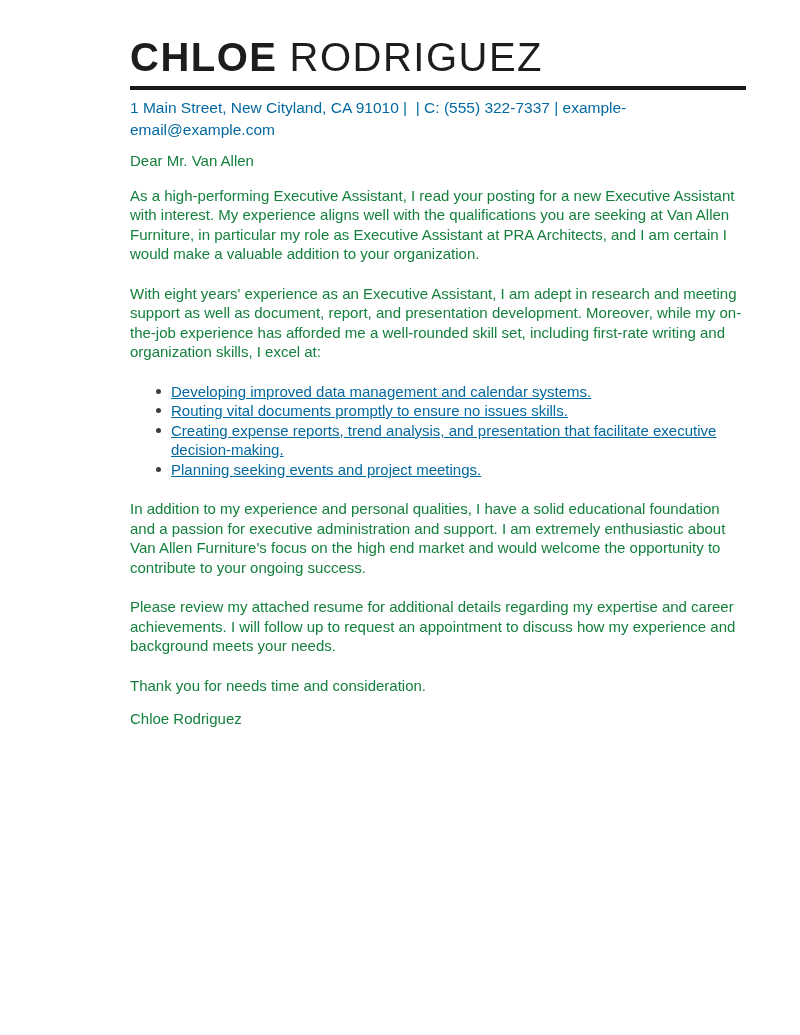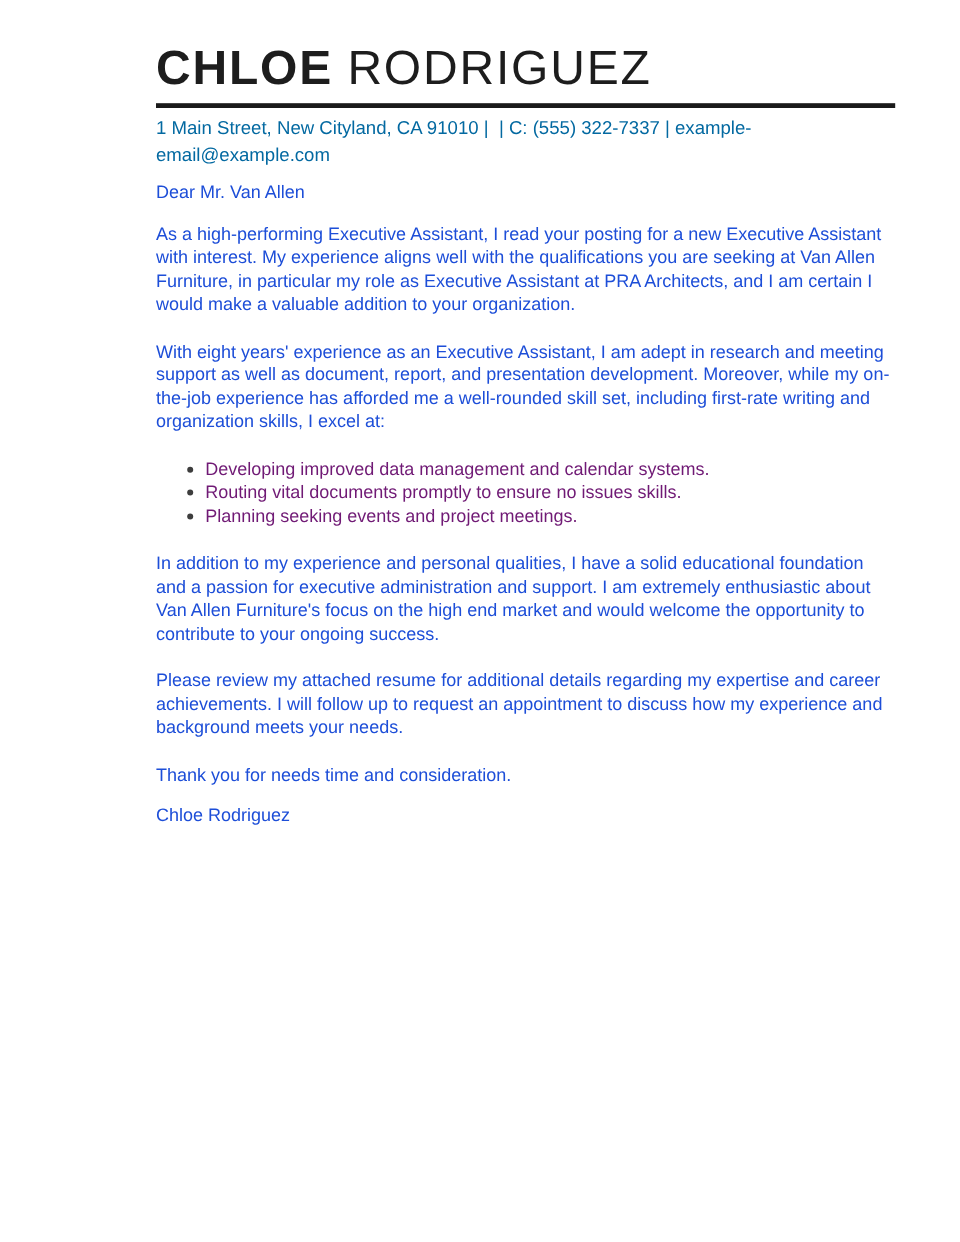--- a/index.html
+++ b/index.html
@@ -42,32 +42,33 @@
     margin: 0 0 10px 0;
     font-size: 15.5px;
     line-height: 22px;
     color: #0369a1;
     white-space: pre-wrap;
   }
   p.body-text {
     margin: 0 0 20px 0;
     font-size: 15px;
     line-height: 19.5px;
-    color: #1d4ed8;
+    color: #15803d;
   }
   p.salutation {
     margin-bottom: 15px;
   }
   ul.skills {
     margin: 0 0 20px 0;
     padding: 0 0 0 26px;
     list-style: none;
     font-size: 15px;
     line-height: 19.5px;
-    color: #701a75;
+    color: #0369a1;
+    text-decoration: underline;
   }
   ul.skills li {
     position: relative;
     padding-left: 15px;
   }
   ul.skills li .dot {
     position: absolute;
     left: 0;
     top: 7px;
     width: 5px;
@@ -100,20 +101,21 @@
 
     <p class="body-text salutation">Dear Mr. Van Allen</p>
 
     <p class="body-text">As a high-performing Executive Assistant, I read your posting for a new Executive Assistant with interest. My experience aligns well with the qualifications you are seeking at Van Allen Furniture, in particular my role as Executive Assistant at PRA Architects, and I am certain I would make a valuable addition to your organization.</p>
 
     <p class="body-text">With eight years' experience as an Executive Assistant, I am adept in research and meeting support as well as document, report, and presentation development. Moreover, while my on-the-job experience has afforded me a well-rounded skill set, including first-rate writing and organization skills, I excel at:</p>
 
     <ul class="skills">
       <li><span class="dot"></span><span>Developing improved data management and calendar systems.</span></li>
       <li><span class="dot"></span><span>Routing vital documents promptly to ensure no issues skills.</span></li>
+      <li><span class="dot"></span><span>Creating expense reports, trend analysis, and presentation that facilitate executive decision-making.</span></li>
       <li><span class="dot"></span><span>Planning seeking events and project meetings.</span></li>
     </ul>
 
     <p class="body-text">In addition to my experience and personal qualities, I have a solid educational foundation and a passion for executive administration and support. I am extremely enthusiastic about Van Allen Furniture's focus on the high end market and would welcome the opportunity to contribute to your ongoing success.</p>
 
     <p class="body-text">Please review my attached resume for additional details regarding my expertise and career achievements. I will follow up to request an appointment to discuss how my experience and background meets your needs.</p>
 
     <p class="body-text thanks">Thank you for needs time and consideration.</p>
 
 

